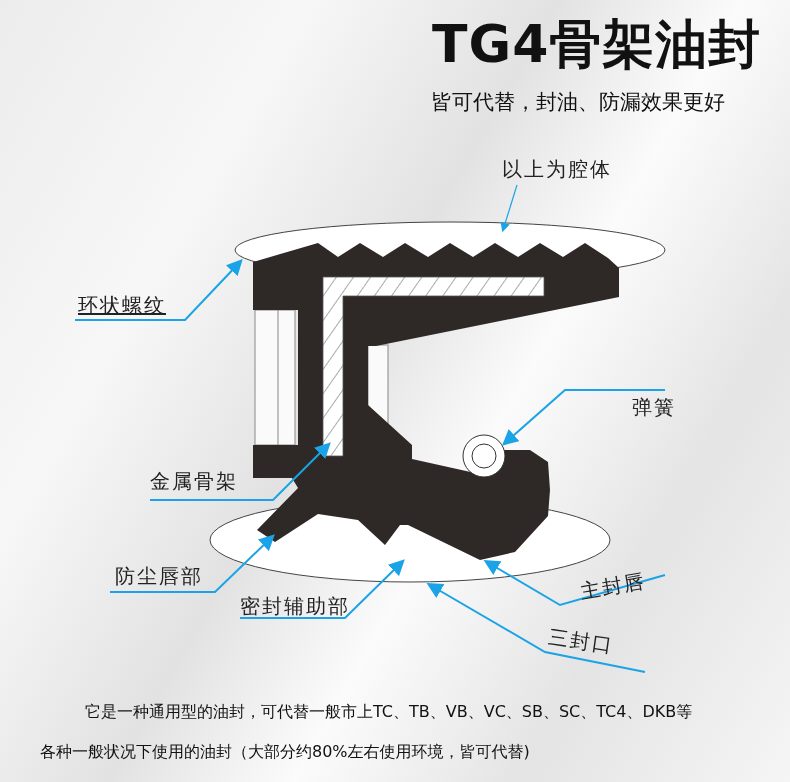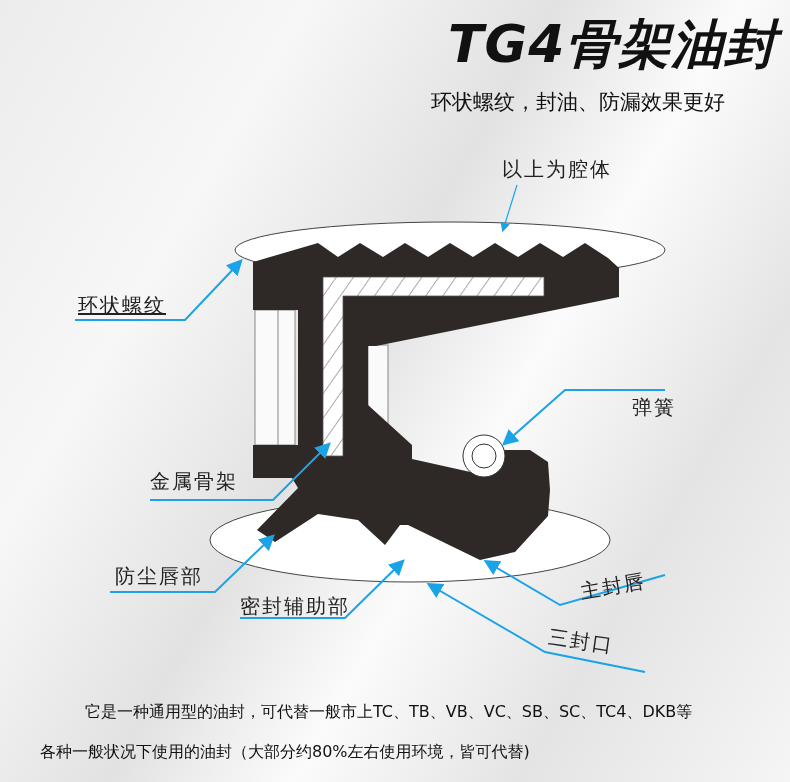--- a/index.html
+++ b/index.html
@@ -3,39 +3,39 @@
 <meta charset="utf-8">
 <style>
   html, body { margin:0; padding:0; }
   body {
     width:790px; height:782px; overflow:hidden; position:relative;
     background: linear-gradient(120deg, #ececec 0%, #f7f7f7 25%, #e2e2e2 45%, #fbfbfb 60%, #e4e4e4 78%, #f5f5f5 100%);
     font-family: "DejaVu Sans", "Liberation Sans", sans-serif;
     color:#222;
   }
   .title {
-    position:absolute; left:448px; top:12px; font-size:52px; font-weight:bold;
-    letter-spacing:1px; color:#111; line-height:64px; white-space:nowrap;font-style:italic;
+    position:absolute; left:432px; top:12px; font-size:52px; font-weight:bold;
+    letter-spacing:1px; color:#111; line-height:64px; white-space:nowrap;
   }
   .subtitle {
     position:absolute; left:431px; top:88px; font-size:21px; color:#111; white-space:nowrap;
   }
   .label {
     position:absolute; font-size:20px; color:#222; white-space:nowrap; letter-spacing:2px;
   }
   .desc {
     position:absolute; left:40px; font-size:16px; color:#111; white-space:nowrap;text-align:right;
   }
   svg.diagram { position:absolute; left:0; top:0; }
 </style>
 </head>
 <body>
 
 <div class="title">TG4骨架油封</div>
-<div class="subtitle">环状螺纹，封油、防漏效果更好</div>
+<div class="subtitle">皆可代替，封油、防漏效果更好</div>
 
 <svg class="diagram" width="790" height="782" viewBox="0 0 790 782">
   <defs>
     <marker id="arr" markerWidth="8" markerHeight="8" refX="6" refY="4" orient="auto" markerUnits="strokeWidth">
       <path d="M0,0 L8,4 L0,8 Z" fill="#1aa3e6"></path>
     </marker>
     <pattern id="hatch" patternUnits="userSpaceOnUse" width="14" height="14" patternTransform="rotate(35)">
       <rect width="14" height="14" fill="#fff"></rect>
       <line x1="0" y1="0" x2="0" y2="14" stroke="#555" stroke-width="1"></line>
     </pattern>

